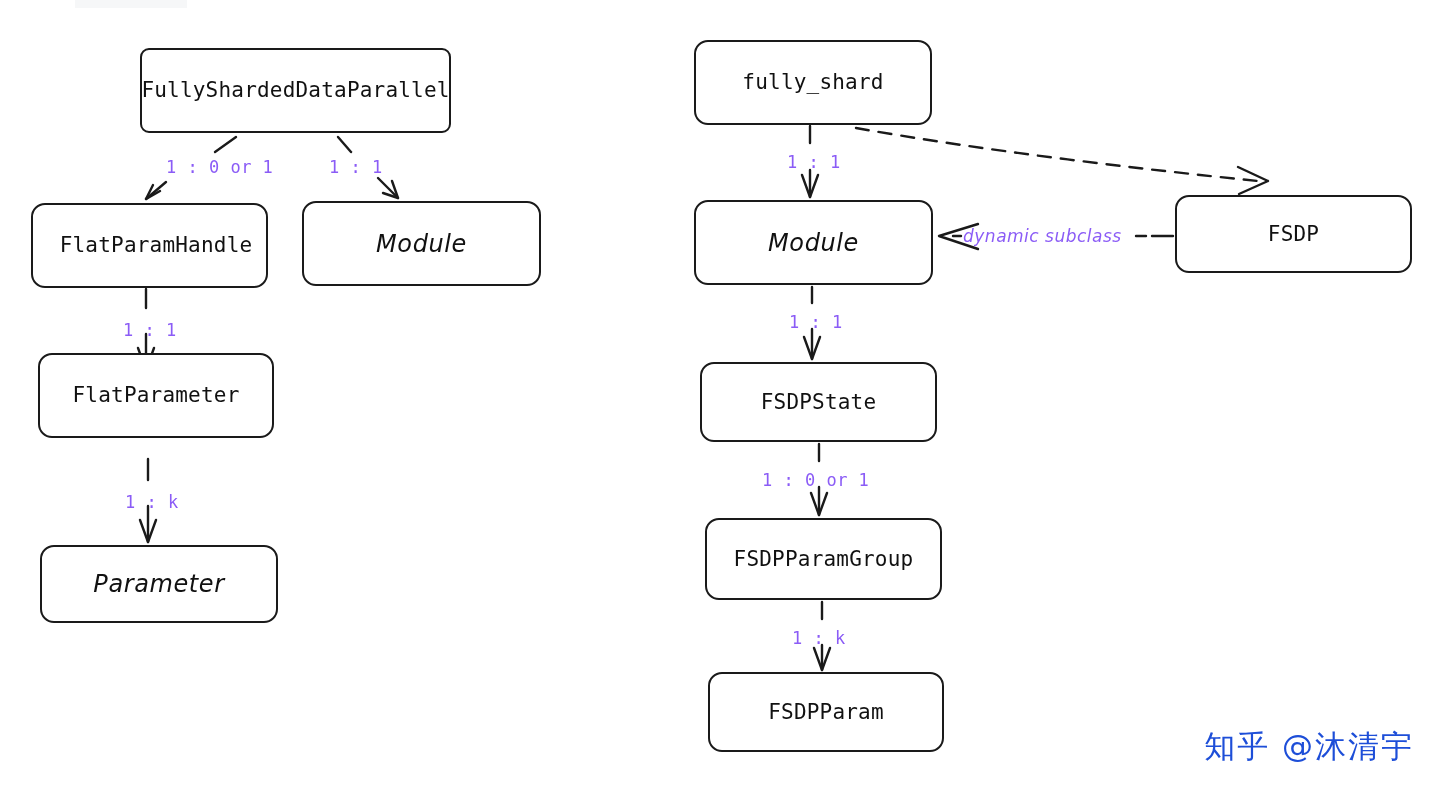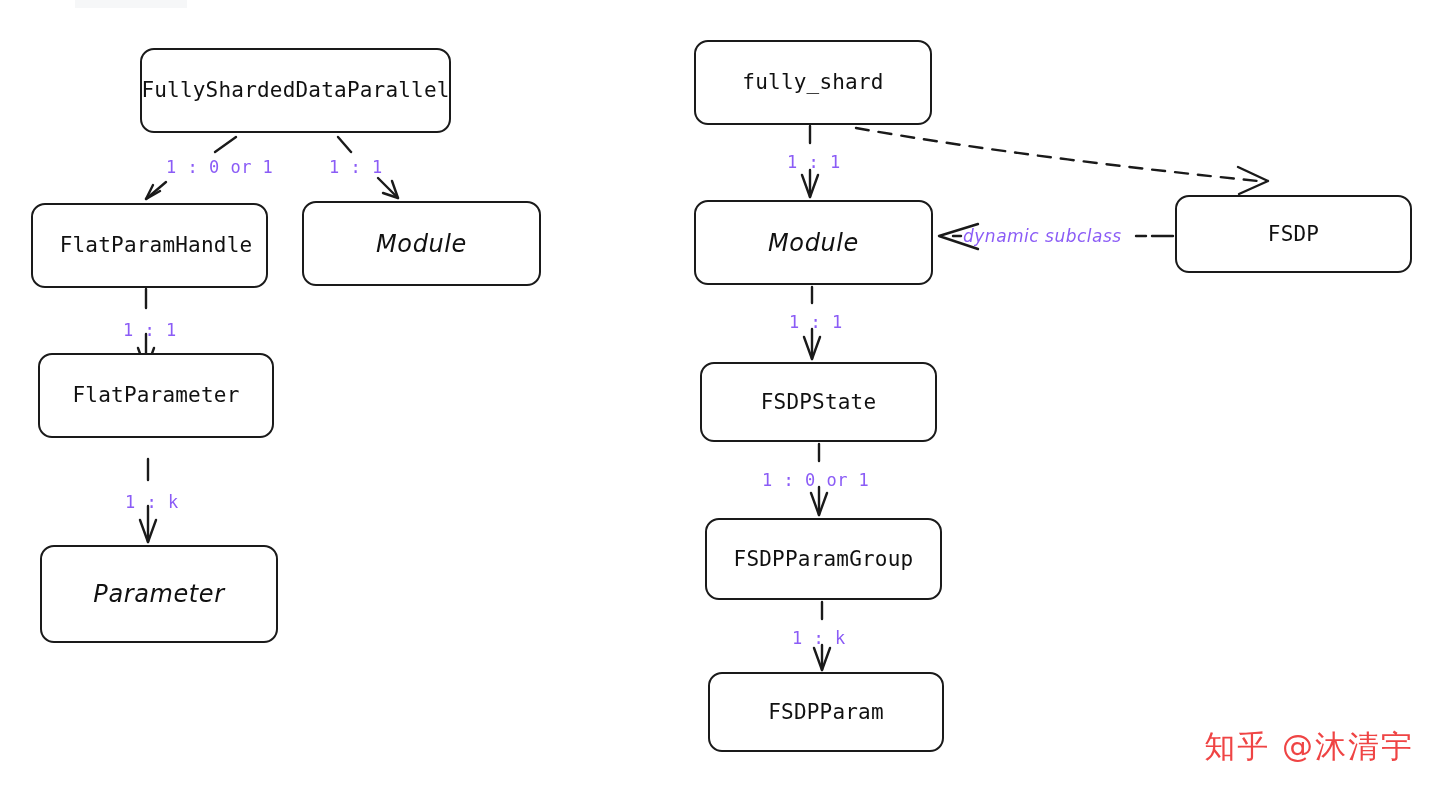--- a/index.html
+++ b/index.html
@@ -27,21 +27,21 @@
     top: 0px;
     width: 112px;
     height: 8px;
     background: #f6f7f8;
     pointer-events: none;
   }
   .watermark {
     position: absolute;
     right: 26px;
     bottom: 28px;
-    color: #ef4444;
+    color: #1d4ed8;
     font-family: "DejaVu Sans", sans-serif;
     font-size: 31px;
     letter-spacing: 2px;
     white-space: nowrap;
     user-select: none;
   }
   
   .node {
     position: absolute;
     box-sizing: border-box;
@@ -152,37 +152,37 @@
       </g>
 
       <g>
         <path d="M822,602 L822,619"></path>
         <path d="M822,645 L822,670"></path>
         <path d="M822,670 L814,648 M822,670 L830,648"></path>
       </g>
     </g>
   </svg>
 
-  <div class="node font-mono" style="left:140px; top:48px; width:311px; height:85px;">
+  <div class="node font-mono" style="left:140px; top:48px; width:311px; height:85px;border-radius:9px;">
     <span class="node-label">FullyShardedDataParallel</span>
   </div>
 
   <div class="node font-mono" style="left:31px; top:203px; width:237px; height:85px;padding-left:13px;">
     <span class="node-label">FlatParamHandle</span>
   </div>
 
   <div class="node font-hand" style="left:302px; top:201px; width:239px; height:85px;">
     <span class="node-label">Module</span>
   </div>
 
   <div class="node font-mono" style="left:38px; top:353px; width:236px; height:85px;">
     <span class="node-label">FlatParameter</span>
   </div>
 
-  <div class="node font-hand" style="left:40px; top:545px; width:238px; height:98px;">
+  <div class="node font-hand" style="left:40px; top:545px; width:238px; height:78px;">
     <span class="node-label">Parameter</span>
   </div>
 
   <div class="edge-label" style="left:166px; top:157px;">1 : 0 or 1</div>
 
   <div class="edge-label" style="left:329px; top:157px;">1 : 1</div>
 
   <div class="edge-label" style="left:123px; top:320px;">1 : 1</div>
 
   <div class="edge-label" style="left:125px; top:492px;">1 : k</div>

